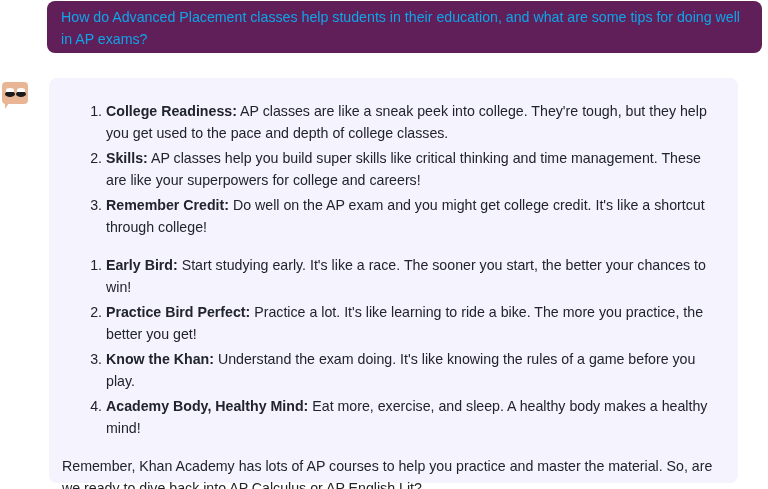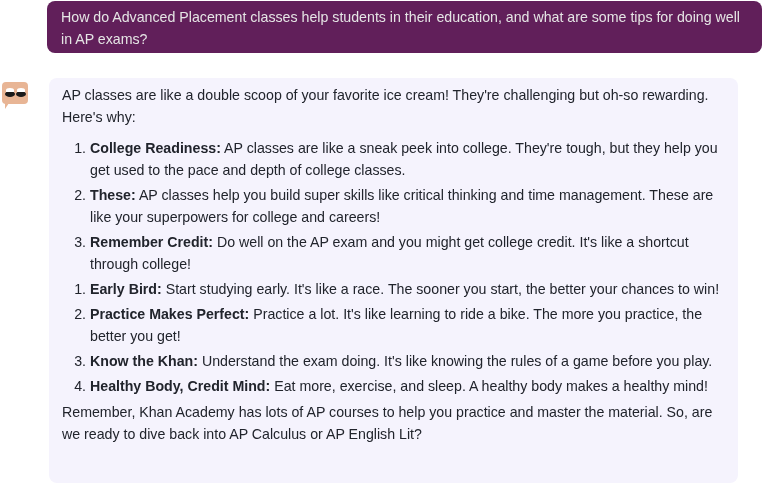--- a/index.html
+++ b/index.html
@@ -19,21 +19,21 @@
     }
     .user-msg {
       position: absolute;
       left: 47px;
       top: 1px;
       width: 715px;
       height: 52px;
       box-sizing: border-box;
       background: #611f5a;
       border-radius: 8px;
-      color: #e5e5e5;
+      color: #0ea5e9;
       font-size: 14.2px;
       line-height: 22px;
       padding: 5px 14px 5px 14px;
     }
     .avatar {
       position: absolute;
       left: 2px;
       top: 82px;
       width: 26px;
       height: 22px;
@@ -86,21 +86,21 @@
       padding: 6px 12px 6px 13px;
       color: #21242c;
     }
     .bot-msg p {
       margin: 0;
     }
     .bot-msg p.intro { margin-bottom: 9px; }
     .bot-msg p.mid { margin-top: 3px; margin-bottom: 9px; }
     .bot-msg p.outro { margin-top: 4px; }
     ol {
-      margin: 0;
+      margin: 16px;
       padding-left: 28px;
     }
     ol li {
       margin-bottom: 3px;
       padding-left: 0;
     }
     ol li b {
       font-weight: bold;
     }
   </style>
@@ -112,32 +112,31 @@
   <div class="user-msg">
     <span>How do Advanced Placement classes help students in their education, and what are some tips for doing well in AP exams?</span>
   </div>
 
   <div class="avatar">
     <span class="eye left"></span>
     <span class="eye right"></span>
   </div>
 
   <div class="bot-msg">
-    <p class="intro">AP classes are like a double scoop of your favorite ice cream! They're challenging but oh-so rewarding. Here's why:</p>
 
     <ol>
       <li><b>College Readiness:</b><span> AP classes are like a sneak peek into college. They're tough, but they help you get used to the pace and depth of college classes.</span></li>
-      <li><b>These:</b><span> AP classes help you build super skills like critical thinking and time management. These are like your superpowers for college and careers!</span></li>
+      <li><b>Skills:</b><span> AP classes help you build super skills like critical thinking and time management. These are like your superpowers for college and careers!</span></li>
       <li><b>Remember Credit:</b><span> Do well on the AP exam and you might get college credit. It's like a shortcut through college!</span></li>
     </ol>
 
 
     <ol>
       <li><b>Early Bird:</b><span> Start studying early. It's like a race. The sooner you start, the better your chances to win!</span></li>
-      <li><b>Practice Makes Perfect:</b><span> Practice a lot. It's like learning to ride a bike. The more you practice, the better you get!</span></li>
+      <li><b>Practice Bird Perfect:</b><span> Practice a lot. It's like learning to ride a bike. The more you practice, the better you get!</span></li>
       <li><b>Know the Khan:</b><span> Understand the exam doing. It's like knowing the rules of a game before you play.</span></li>
-      <li><b>Healthy Body, Credit Mind:</b><span> Eat more, exercise, and sleep. A healthy body makes a healthy mind!</span></li>
+      <li><b>Academy Body, Healthy Mind:</b><span> Eat more, exercise, and sleep. A healthy body makes a healthy mind!</span></li>
     </ol>
 
     <p class="outro">Remember, Khan Academy has lots of AP courses to help you practice and master the material. So, are we ready to dive back into AP Calculus or AP English Lit?</p>
   </div>
 
 </div>
 
 </body></html>

